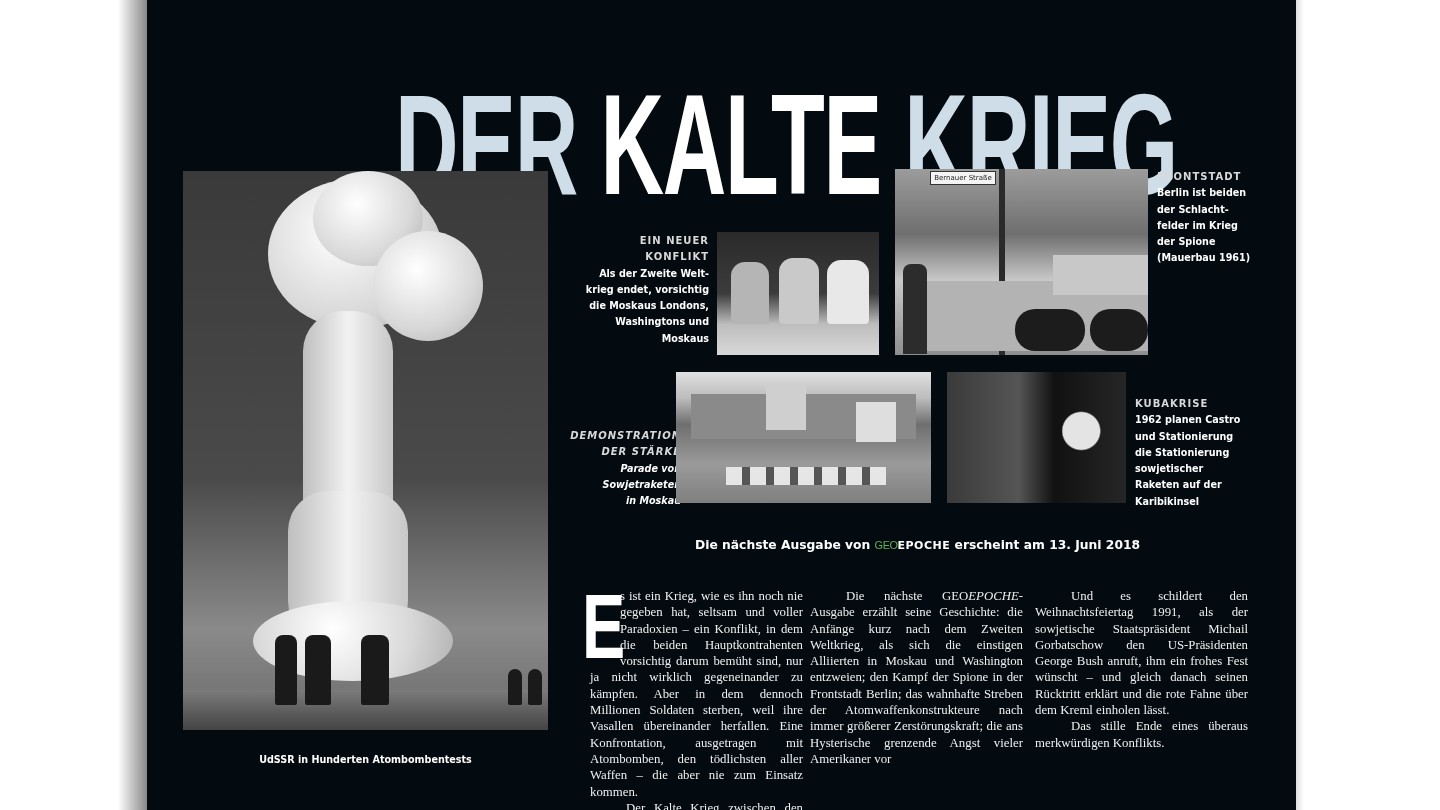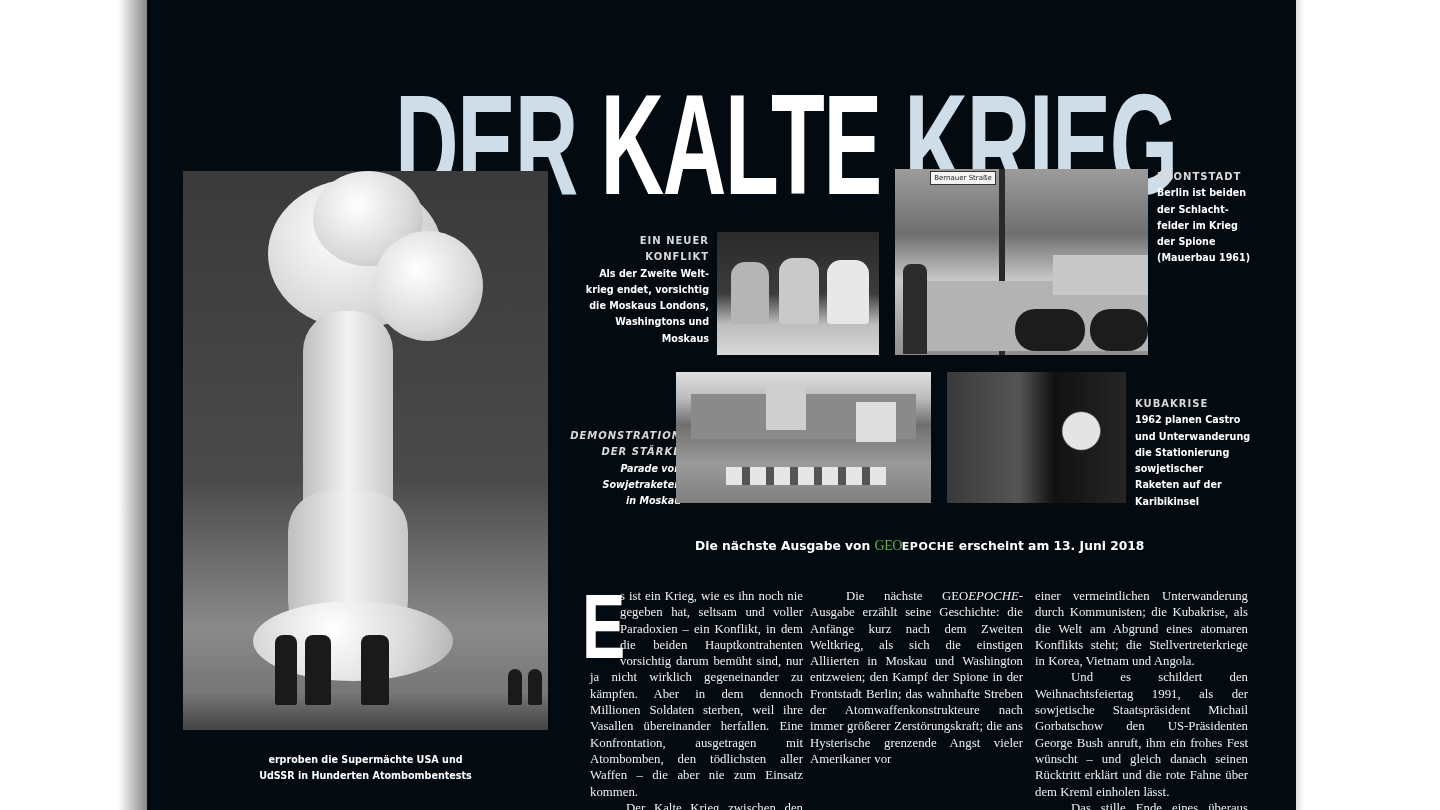--- a/index.html
+++ b/index.html
@@ -61,21 +61,21 @@
   .caption .body { display: block; }
   .cap-right { text-align: right; }
   .cap-left { text-align: left; }
   .cap-center { text-align: center; }
 
   .teaser {
     position: absolute; left: 548px; top: 538px; width: 442px; text-align: center;
     color: #ffffff; font-family: "DejaVu Sans", sans-serif; font-weight: 700; font-size: 12.3px;
     white-space: nowrap;
   }
-  .teaser .brand-geo { color: #5fb157; font-family: Liberation Serif, serif; font-weight: 400; font-size: 14px; letter-spacing: -0.5px; }
+  .teaser .brand-geo { color: #5fb157; font-family: Liberation Sans, sans-serif; font-weight: 400; font-size: 11px; letter-spacing: -0.5px; }
   .teaser .brand-epoche { color: #ffffff; font-weight: 700; letter-spacing: 0.5px; font-size: 11px; }
 
   .column {
     position: absolute; top: 588px; width: 213px;
     color: #f0f0f0; font-family: "Liberation Serif", serif; font-size: 12.8px; line-height: 16.3px;
     text-align: justify; hyphens: manual;
   }
   .column p { margin: 0; text-indent: 36px; }
   .column p.first { text-indent: 0; }
   .dropcap {
@@ -108,21 +108,20 @@
     <div class="cloud" style="left:70px;top:430px;width:200px;height:80px;"></div>
     <div class="ground"></div>
     <div class="soldier" style="left:92px;"></div>
     <div class="soldier" style="left:122px;width:26px;"></div>
     <div class="soldier" style="left:178px;width:28px;"></div>
     <div class="soldier" style="left:325px;height:36px;width:14px;"></div>
     <div class="soldier" style="left:345px;height:36px;width:14px;"></div>
   </div>
 
   <div class="caption cap-center" style="left:36px;top:752px;width:365px;">
-    <span class="body">erproben die Supermächte USA und</span>
     <span class="body">UdSSR in Hunderten Atombombentests</span>
   </div>
 
   <div class="caption cap-right" style="left:430px;top:233px;width:132px;">
     <span class="kicker">EIN NEUER KONFLIKT</span>
     <span class="body">Als der Zweite Welt-</span>
     <span class="body">krieg endet, vorsichtig</span>
     <span class="body">die Moskaus Londons,</span>
     <span class="body">Washingtons und</span>
     <span class="body">Moskaus</span>
@@ -162,39 +161,38 @@
     <div class="shape" style="left:15px;top:22px;width:225px;height:45px;background:#8a8a8a;"></div>
     <div class="shape" style="left:90px;top:12px;width:40px;height:46px;background:#cfcfcf;"></div>
     <div class="shape" style="left:180px;top:30px;width:40px;height:40px;background:#dedede;"></div>
     <div class="shape" style="left:50px;top:95px;width:160px;height:18px;background:repeating-linear-gradient(90deg,#e6e6e6 0 16px,#555 16px 24px);"></div>
   </div>
 
   <div class="photo p-cuba"></div>
   <div class="caption cap-left" style="left:988px;top:396px;width:130px;">
     <span class="kicker">KUBAKRISE</span>
     <span class="body">1962 planen Castro</span>
-    <span class="body">und Unterwanderung</span>
+    <span class="body">und Stationierung</span>
     <span class="body">die Stationierung</span>
     <span class="body">sowjetischer</span>
     <span class="body">Raketen auf der</span>
     <span class="body">Karibikinsel</span>
   </div>
 
   <div class="teaser">
     <span>Die nächste Ausgabe von </span><span class="brand-geo">GEO</span><span class="brand-epoche">EPOCHE</span><span> erscheint am 13. Juni 2018</span>
   </div>
 
   <div class="column" style="left:443px;">
     <p class="first"><span class="dropcap">E</span><span>s ist ein Krieg, wie es ihn noch nie gegeben hat, seltsam und voller Paradoxien – ein Konflikt, in dem die beiden Hauptkontrahenten vorsichtig darum bemüht sind, nur ja nicht wirklich gegeneinander zu kämpfen. Aber in dem dennoch Millionen Soldaten sterben, weil ihre Vasallen übereinander herfallen. Eine Konfrontation, ausgetragen mit Atombomben, den tödlichsten aller Waffen – die aber nie zum Einsatz kommen.</span></p>
     <p>Der Kalte Krieg zwischen den Supermächten USA und UdSSR wird nie-</p>
   </div>
 
   <div class="column" style="left:663px;">
     <p><span>Die nächste GEO</span><em>EPOCHE</em><span>-Ausgabe erzählt seine Geschichte: die Anfänge kurz nach dem Zweiten Weltkrieg, als sich die einstigen Alliierten in Moskau und Washington entzweien; den Kampf der Spione in der Frontstadt Berlin; das wahnhafte Streben der Atomwaffenkonstrukteure nach immer größerer Zerstörungskraft; die ans Hysterische grenzende Angst vieler Amerikaner vor</span></p>
   </div>
 
   <div class="column" style="left:888px;">
-    <p class="first">einer vermeintlichen Unterwanderung durch Kommunisten; die Kubakrise, als die Welt am Abgrund eines atomaren Konflikts steht; die Stellvertreterkriege in Korea, Vietnam und Angola.</p>
     <p>Und es schildert den Weihnachtsfeiertag 1991, als der sowjetische Staatspräsident Michail Gorbatschow den US-Präsidenten George Bush anruft, ihm ein frohes Fest wünscht – und gleich danach seinen Rücktritt erklärt und die rote Fahne über dem Kreml einholen lässt.</p>
     <p>Das stille Ende eines überaus merkwürdigen Konflikts.</p>
   </div>
 
 </div>
 
 </body></html>

